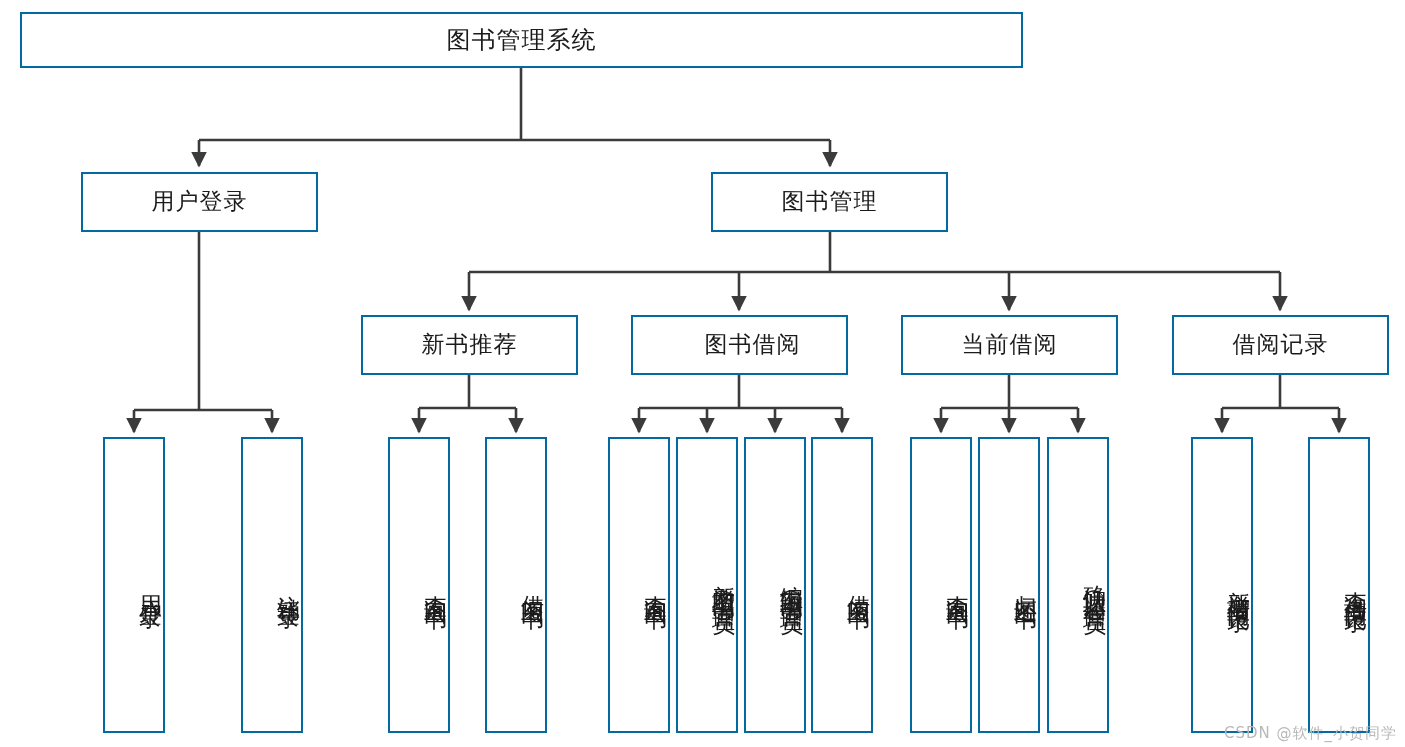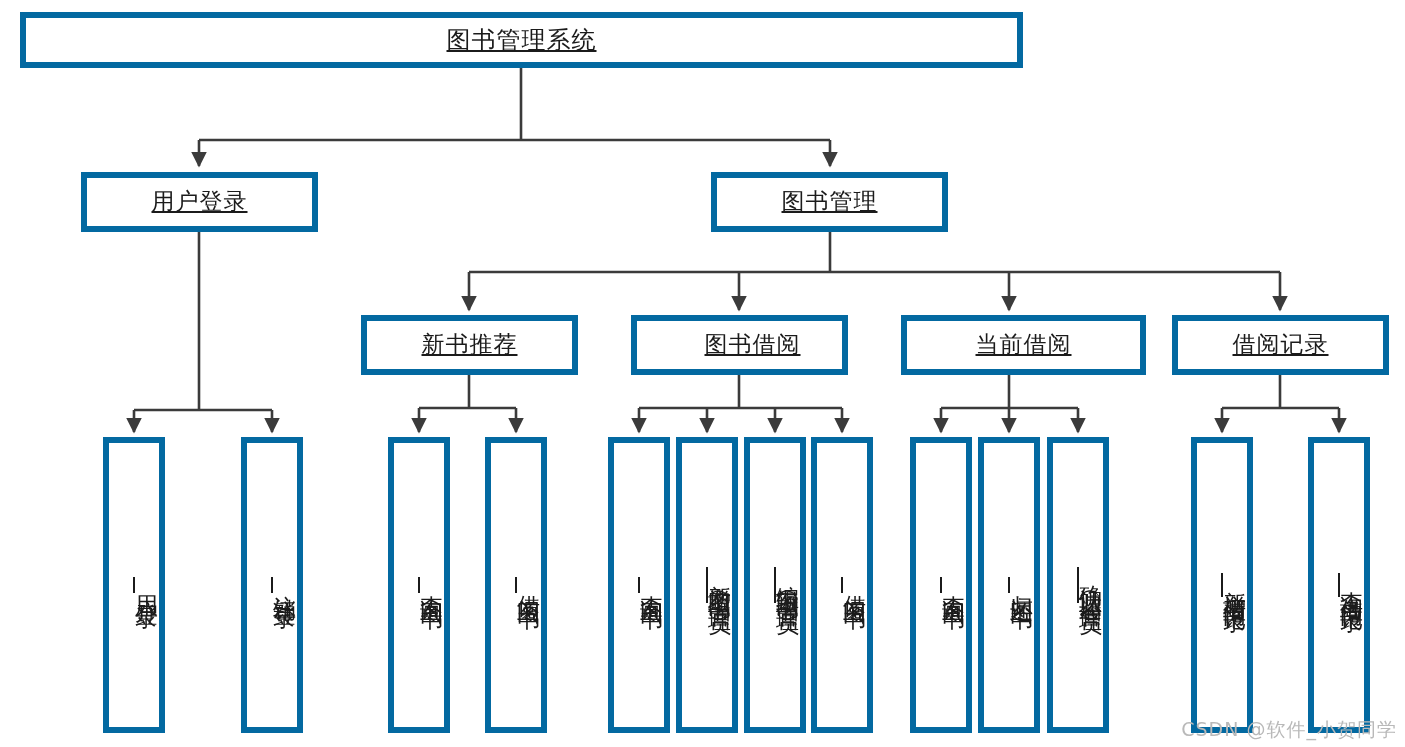--- a/index.html
+++ b/index.html
@@ -17,26 +17,25 @@
   }
   #edges{
     position:absolute;left:0;top:0;
     width:1405px;height:747px;
     pointer-events:none;
   }
   .node{
     position:absolute;
     box-sizing:border-box;
     background:#ffffff;
-    border:6px solid #0369a1;
+    border:2px solid #0369a1;
     display:flex;
     align-items:center;
     justify-content:center;
     color:#1b1b1b;
-    text-decoration:underline;
   }
   .node.h{
     font-size:23px;
     letter-spacing:1px;
     line-height:1.1;
   }
   .node.root{
     font-size:24px;
   }
   .node.v{
@@ -52,21 +51,21 @@
   .node.v .vlabel{
     writing-mode:vertical-rl;
     text-orientation:upright;
     display:block;
     white-space:nowrap;
   }
   .watermark{
     position:absolute;
     right:8px;
     bottom:4px;
-    font-size:19px;
+    font-size:15px;
     color:#b9b9b9;
     letter-spacing:1px;
     white-space:nowrap;
     user-select:none;
   }
 </style>
 </head>
 <body>
 
 <div id="canvas">
@@ -135,21 +134,21 @@
   </div>
 
   <div class="node h" style="left:711px;top:172px;width:237px;height:60px;">
     <span>图书管理</span>
   </div>
 
   <div class="node h" style="left:631px;top:315px;width:217px;height:60px;padding-left:26px;">
     <span>图书借阅</span>
   </div>
 
-  <div class="node h" style="left:901px;top:315px;width:245px;height:60px;">
+  <div class="node h" style="left:901px;top:315px;width:217px;height:60px;">
     <span>当前借阅</span>
   </div>
 
   <div class="node h" style="left:1172px;top:315px;width:217px;height:60px;text-align:center;">
     <span>借阅记录</span>
   </div>
 
   <div class="node v" style="left:103px;top:437px;width:62px;height:296px;">
     <span class="vlabel">用户登录</span>
   </div>

